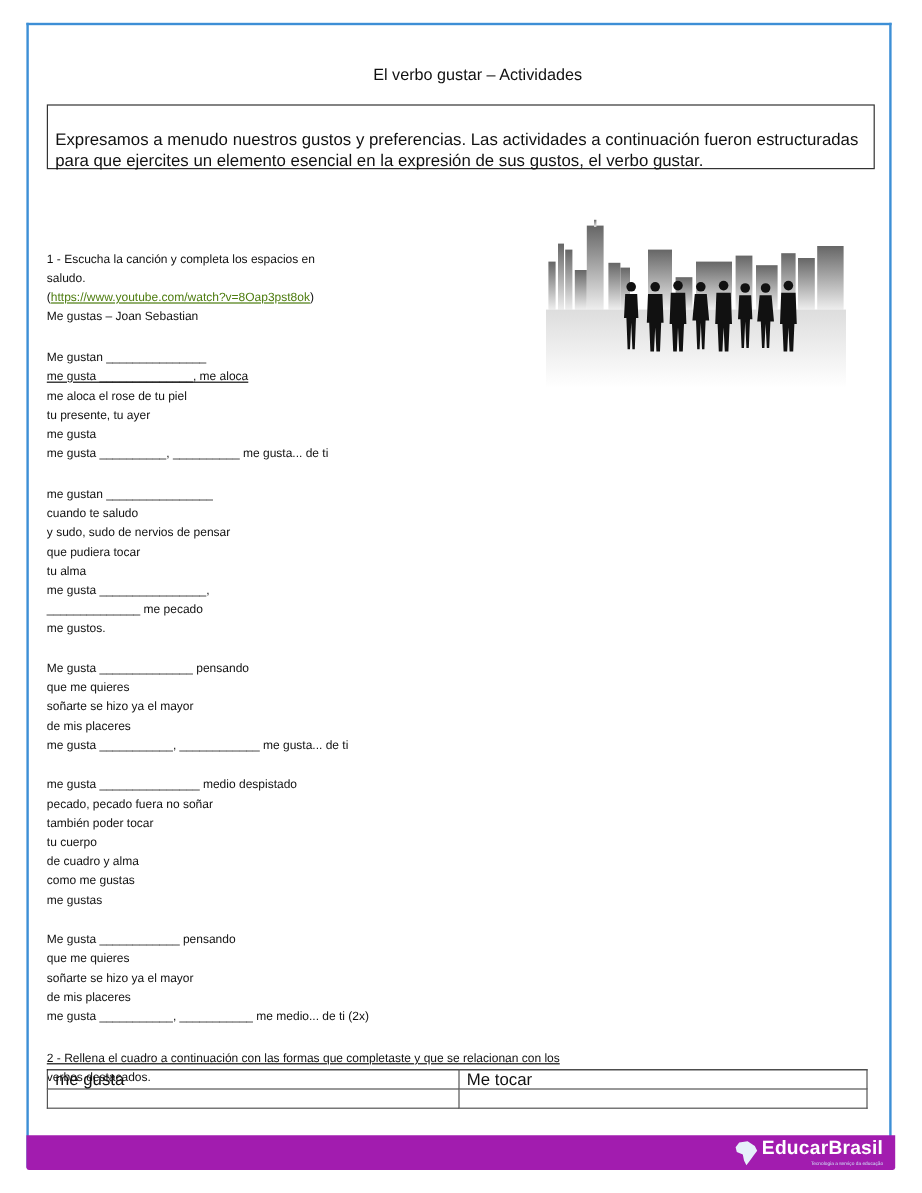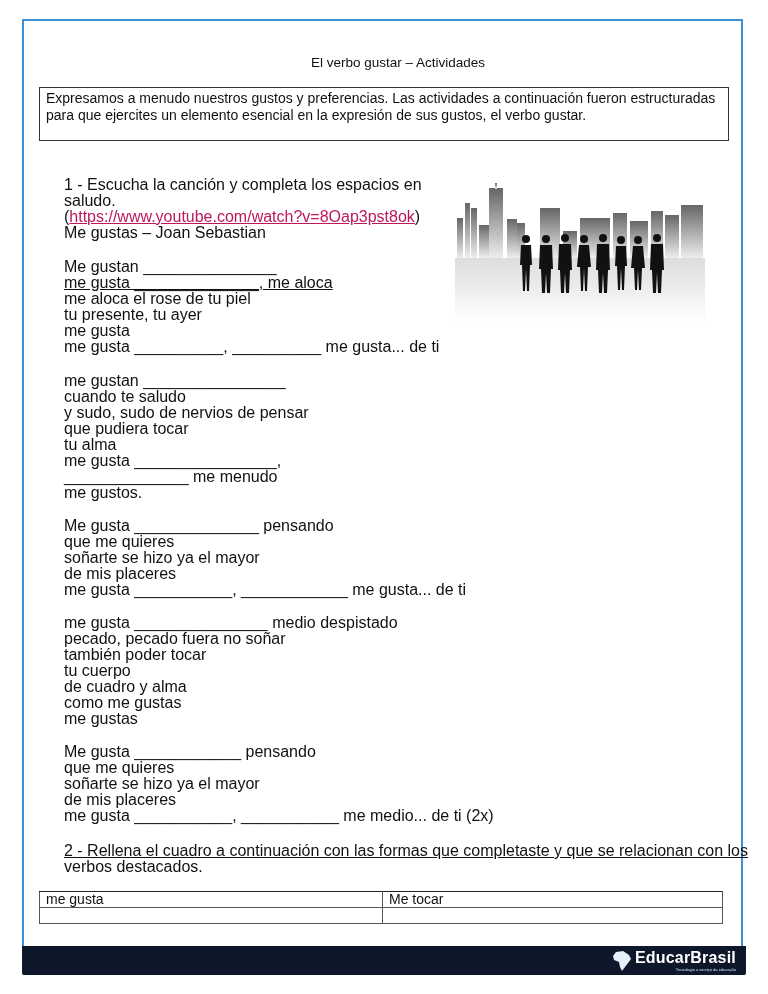--- a/index.html
+++ b/index.html
@@ -1,32 +1,32 @@
 <!DOCTYPE html>
 <html><head>
 <meta charset="utf-8">
 <style>
   html, body { margin:0; padding:0; background:#ffffff; }
   body { width:768px; height:994px; position:relative; overflow:hidden;
          font-family:"Liberation Sans", sans-serif; color:#111; }
   .page-frame { position:absolute; left:22px; top:19px; width:721px; height:954px;
                 border:2px solid #3d8fd6; border-bottom:none; box-sizing:border-box; }
   .footer { position:absolute; left:22px; top:946px; width:724px; height:29px;
-            background:#0f172a; border-radius:0 0 2px 2px; }
+            background:#a21caf; border-radius:0 0 2px 2px; }
   .logo { position:absolute; right:10px; top:2px; height:26px; display:flex; align-items:center; }
   .logo-map { width:20px; height:22px; margin-right:3px; }
   .logo-textwrap { display:flex; flex-direction:column; align-items:flex-end; line-height:1; }
   .logo-name { color:#fff; font-size:16px; font-weight:bold; letter-spacing:0.2px; }
   .logo-tag { color:#cfe3f6; font-size:4px; margin-top:2px; }
   .title { position:absolute; left:0; width:748px; top:55px; text-align:center; font-size:13.5px;padding-left:24px; }
   .intro-box { position:absolute; left:39px; top:87px; width:690px; height:54px;
-               border:1.5px solid #333; box-sizing:border-box; padding:2px 6px;
+               border:1.5px solid #333; box-sizing:border-box; padding:20px 6px;
                font-size:14px; line-height:17px; }
-  .t { position:absolute; left:64px; font-size:16px; line-height:16px; white-space:pre; }
-  .link { color:#be185d; text-decoration:underline; }
+  .t { position:absolute; left:39px; font-size:10px; line-height:16px; white-space:pre;margin-top:32px; }
+  .link { color:#4d7c0f; text-decoration:underline; }
   .illustration { position:absolute; left:455px; top:183px; width:250px; height:140px; }
   .ex-table { position:absolute; left:39px; top:891px; width:684px; border-collapse:collapse;
               font-size:14px; }
   .ex-table td { border:1px solid #555; height:15px; padding:0 6px; line-height:15px; vertical-align:top; }
   .ex-table tr:first-child td { border-top:1.5px solid #222; }
 </style>
 </head>
 <body>
 
 <div class="page-frame"></div>
@@ -47,21 +47,21 @@
 <div class="t" style="top:307px;">tu presente, tu ayer</div>
 <div class="t" style="top:323px;">me gusta</div>
 <div class="t" style="top:339px;">me gusta __________, __________ me gusta... de ti</div>
 
 <div class="t" style="top:373px;">me gustan ________________</div>
 <div class="t" style="top:389px;">cuando te saludo</div>
 <div class="t" style="top:405px;">y sudo, sudo de nervios de pensar</div>
 <div class="t" style="top:421px;">que pudiera tocar</div>
 <div class="t" style="top:437px;">tu alma</div>
 <div class="t" style="top:453px;">me gusta ________________,</div>
-<div class="t" style="top:469px;">______________ me menudo</div>
+<div class="t" style="top:469px;">______________ me pecado</div>
 <div class="t" style="top:485px;">me gustos.</div>
 
 <div class="t" style="top:518px;">Me gusta ______________ pensando</div>
 <div class="t" style="top:534px;">que me quieres</div>
 <div class="t" style="top:550px;">soñarte se hizo ya el mayor</div>
 <div class="t" style="top:566px;">de mis placeres</div>
 <div class="t" style="top:582px;">me gusta ___________, ____________ me gusta... de ti</div>
 
 <div class="t" style="top:615px;">me gusta _______________ medio despistado</div>
 <div class="t" style="top:631px;">pecado, pecado fuera no soñar</div>

